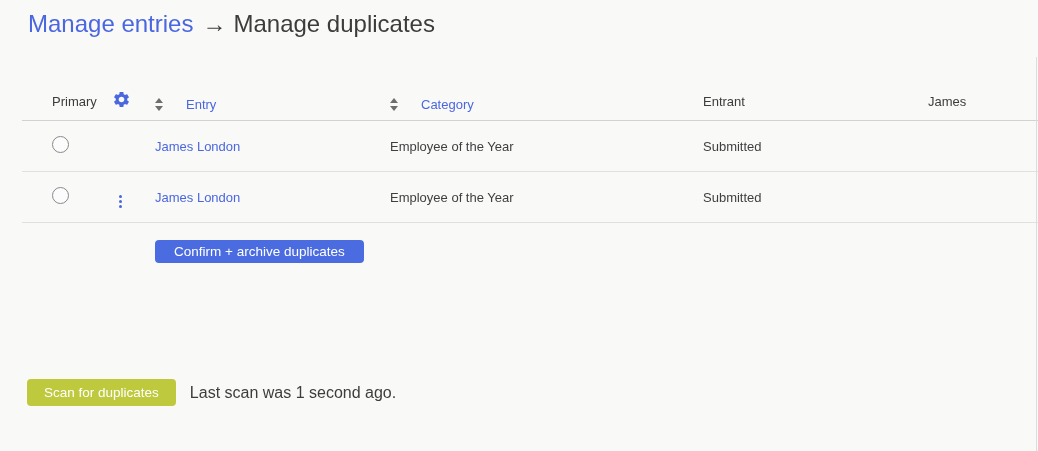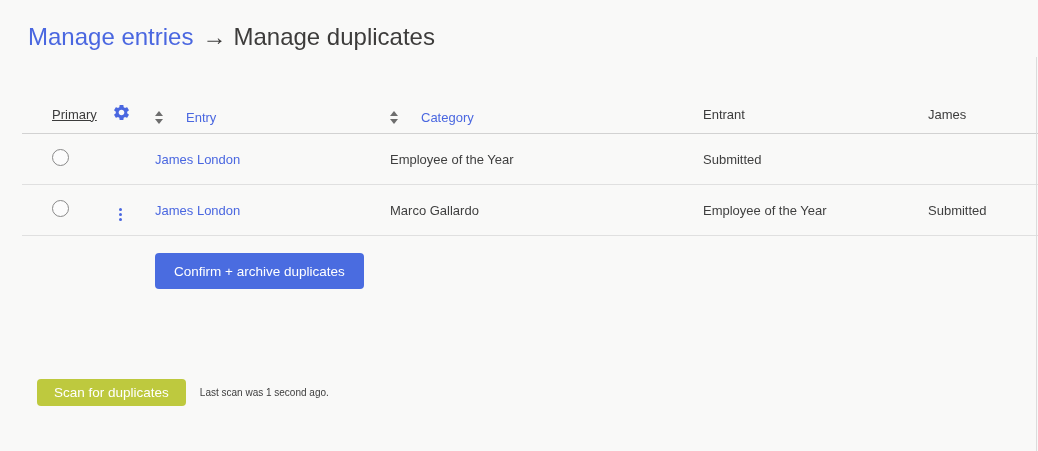--- a/index.html
+++ b/index.html
@@ -14,60 +14,60 @@
   *{box-sizing:border-box;}
   html,body{margin:0;padding:0;}
   body{
     width:1038px;height:451px;position:relative;overflow:hidden;
     background:var(--bg);
     font-family:"Liberation Sans",sans-serif;
     color:#3f3f3f;
   }
   
   .breadcrumb{
-    margin:0;padding:20px 0 0 28px;
+    margin:0;padding:7px 0 0 28px;
     font-size:24px;line-height:33px;font-weight:400;color:var(--text-dark);
   }
   .bc-link{color:var(--link);text-decoration:none;cursor:pointer;}
   .bc-sep{margin:0 7px 0 9px;color:var(--text-dark);}
   
   .table{margin:42px 0 0 22px;}
   .row{
     display:grid;
     grid-template-columns:90px 43px 235px 313px 225px 1fr;
     align-items:center;
   }
   .thead{height:39px;border-bottom:1px solid var(--border-header);font-size:13px;color:#3c3c3c;}
   .tr{height:51px;border-bottom:1px solid var(--border-row);font-size:13px;color:#3f3f3f;}
   .cell{min-width:0;white-space:nowrap;overflow:hidden;}
-  .col-primary{padding-left:30px;text-decoration:underline;}
+  .col-primary{padding-left:30px;}
   .cell-link{color:var(--link);text-decoration:none;cursor:pointer;}
   .sort-wrap{display:inline-flex;align-items:center;gap:23px;cursor:pointer;}
   .sort-arrows{display:inline-flex;flex-direction:column;gap:3px;}
   .tri-up{width:0;height:0;border-left:4px solid transparent;border-right:4px solid transparent;border-bottom:5px solid #6e6e6e;}
   .tri-down{width:0;height:0;border-left:4px solid transparent;border-right:4px solid transparent;border-top:5px solid #6e6e6e;}
   .gear-btn{display:inline-flex;align-items:center;cursor:pointer;background:none;border:none;padding:0;}
   .radio{
     display:inline-block;width:17px;height:17px;border:1px solid #898989;
     border-radius:50%;background:#fcfcfc;cursor:pointer;
   }
   .kebab{display:inline-flex;flex-direction:column;gap:2px;padding-left:7px;cursor:pointer;background:none;border:none;}
   .kebab i{width:3px;height:3px;border-radius:50%;background:var(--link);}
   
   .confirm-btn{
-    display:block;margin:17px 0 0 155px;height:36px;padding:0 19px;
+    display:block;margin:17px 0 0 155px;height:23px;padding:0 19px;
     background:var(--btn-blue);color:#ffffff;border:none;border-radius:4px;
     font-size:13.5px;font-family:inherit;cursor:pointer;
   }
-  .scan-row{position:absolute;left:37px;top:379px;display:flex;align-items:center;gap:14px;}
+  .scan-row{position:absolute;left:27px;top:379px;display:flex;align-items:center;gap:14px;}
   .scan-btn{
     height:27px;padding:0 17px;background:var(--btn-green);color:#ffffff;
     border:none;border-radius:4px;font-size:13.5px;font-family:inherit;cursor:pointer;
   }
-  .last-scan{font-size:10px;color:#3d3d3d;}
+  .last-scan{font-size:16px;color:#3d3d3d;}
   .right-line{position:absolute;left:1036px;top:57px;width:1px;height:394px;background:#dcdcdc;}
 </style>
 </head>
 <body>
 
 <div>
 
   <div class="breadcrumb">
     <a href="#" class="bc-link">Manage entries</a><span class="bc-sep">→</span><span>Manage duplicates</span>
   </div>
@@ -126,21 +126,20 @@
       <div class="cell">
         <button class="kebab">
           <i></i>
             <i></i>
             <i></i>
         </button>
       </div>
       <div class="cell">
         <a href="#" class="cell-link">James London</a>
       </div>
-      <div class="cell">Marco Gallardo</div>
       <div class="cell">Employee of the Year</div>
       <div class="cell">Submitted</div>
     </div>
 
   </div>
 
   <button class="confirm-btn">Confirm + archive duplicates</button>
 
   <div class="scan-row">
     <button class="scan-btn">Scan for duplicates</button>

